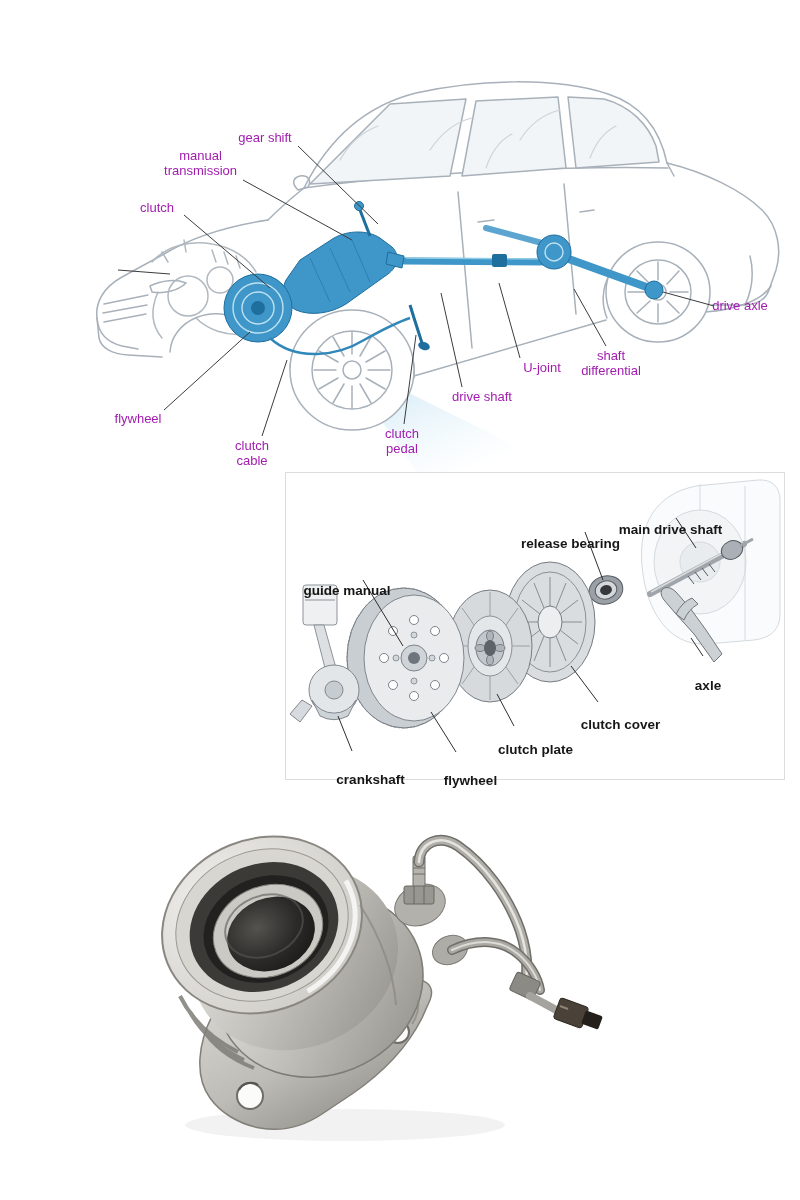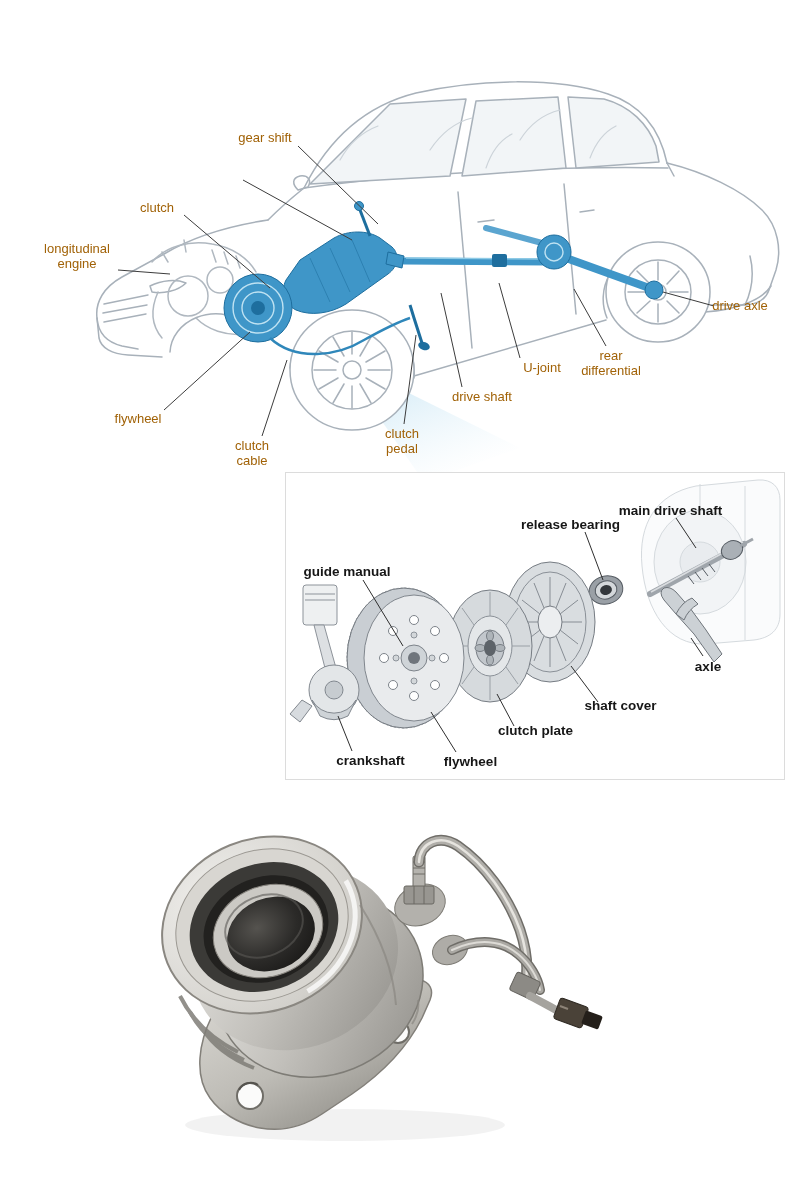--- a/index.html
+++ b/index.html
@@ -1,21 +1,21 @@
 <!DOCTYPE html>
 <html><head>
 <meta charset="utf-8">
 <style>
   html,body{margin:0;padding:0;background:#fff;}
   .stage{position:relative;width:800px;height:1200px;background:#fff;overflow:hidden;
          font-family:"Liberation Sans",sans-serif;}
   svg.art{position:absolute;left:0;top:0;display:block;}
-  .lbl{position:absolute;font-size:13px;line-height:1.15;color:#a16207;text-align:center;
+  .lbl{position:absolute;font-size:13px;line-height:1.15;color:#a21caf;text-align:center;
        white-space:pre-line;}
-  .lbl.bold{font-weight:bold;font-size:13.5px;color:#161616;}
+  .lbl.bold{font-weight:bold;font-size:13.5px;color:#161616;margin-top:19px;}
 </style>
 </head>
 <body>
 
 <div class="stage">
 
 <svg class="art" width="800" height="1200" viewBox="0 0 800 1200">
   <defs>
     <linearGradient id="gBeam" x1="0" y1="0" x2="0.6" y2="1">
       <stop offset="0" stop-color="#7fc2e4" stop-opacity="0.5"></stop>
@@ -297,36 +297,36 @@
     </g>
     <rect x="512" y="976" width="26" height="20" rx="3" transform="rotate(25 525 986)" fill="#8c8a85" stroke="#615f5a"></rect>
     <path d="M 530,996 C 542,1002 552,1008 560,1012" fill="none" stroke="#a5a39e" stroke-width="8" stroke-linecap="round"></path>
     <rect x="556" y="1002" width="30" height="22" rx="3" transform="rotate(20 571 1013)" fill="#4a4238" stroke="#2e2922"></rect>
     <rect x="583" y="1013" width="18" height="14" rx="2" transform="rotate(20 592 1020)" fill="#241f1a"></rect>
     <path d="M 560,1006 l8,3" stroke="#8d8377" stroke-width="2"></path>
   </g>
 </svg>
 
 <div class="lbl" style="left:205px;top:131px;width:120px">gear shift</div>
+<div class="lbl" style="left:128px;top:149px;width:145px">manual
+transmission</div>
 <div class="lbl" style="left:112px;top:201px;width:90px">clutch</div>
-<div class="lbl" style="left:12px;top:242px;width:130px">longitudinal
-engine</div>
 <div class="lbl" style="left:86px;top:412px;width:104px">flywheel</div>
 <div class="lbl" style="left:200px;top:439px;width:104px">clutch
 cable</div>
 <div class="lbl" style="left:352px;top:427px;width:100px">clutch
 pedal</div>
 <div class="lbl" style="left:426px;top:390px;width:112px">drive shaft</div>
 <div class="lbl" style="left:492px;top:361px;width:100px">U-joint</div>
-<div class="lbl" style="left:552px;top:349px;width:118px">rear
+<div class="lbl" style="left:552px;top:349px;width:118px">shaft
 differential</div>
 <div class="lbl" style="left:688px;top:299px;width:104px">drive axle</div>
 
 <div class="lbl bold" style="left:498px;top:517px;width:145px">release bearing</div>
 <div class="lbl bold" style="left:588px;top:503px;width:165px">main drive shaft</div>
 <div class="lbl bold" style="left:283px;top:564px;width:128px">guide manual</div>
 <div class="lbl bold" style="left:672px;top:659px;width:72px">axle</div>
-<div class="lbl bold" style="left:553px;top:698px;width:135px">shaft cover</div>
+<div class="lbl bold" style="left:553px;top:698px;width:135px">clutch cover</div>
 <div class="lbl bold" style="left:468px;top:723px;width:135px">clutch plate</div>
 <div class="lbl bold" style="left:413px;top:754px;width:115px">flywheel</div>
 <div class="lbl bold" style="left:308px;top:753px;width:125px">crankshaft</div>
 
 </div>
 
 </body></html>

